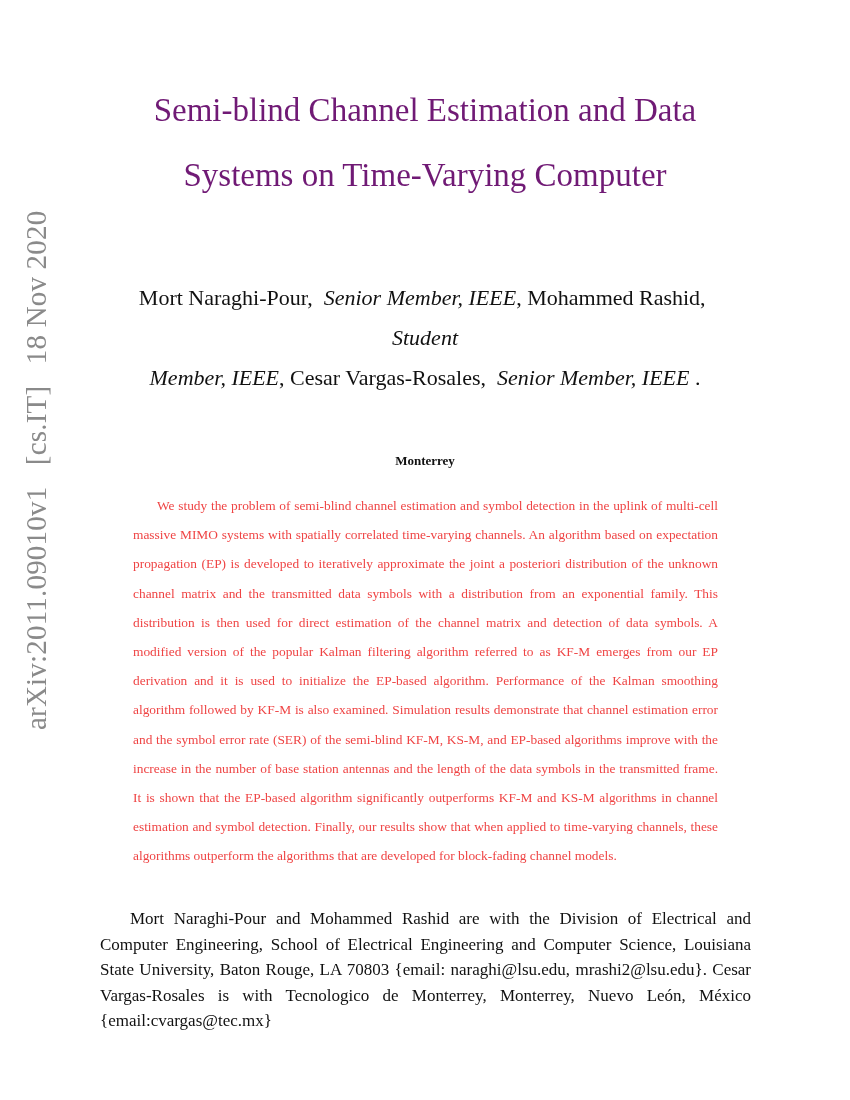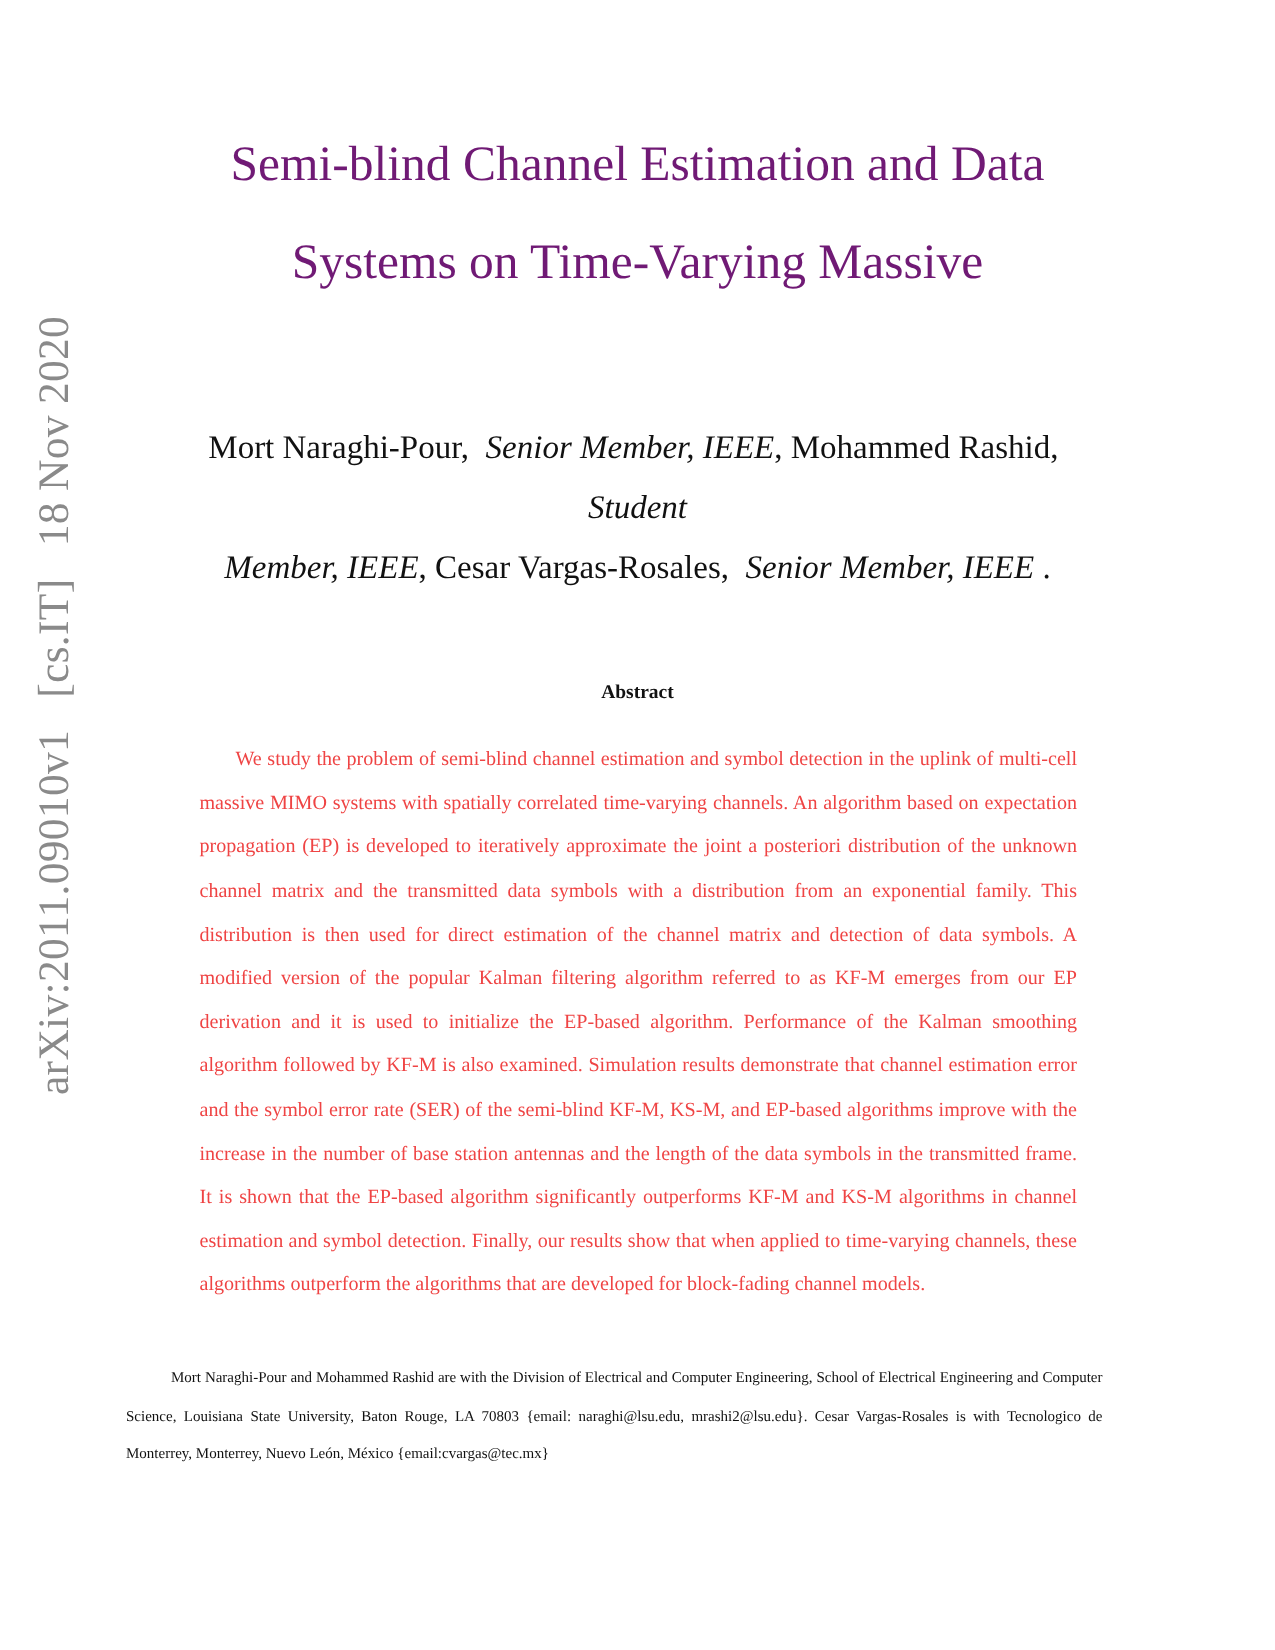--- a/index.html
+++ b/index.html
@@ -73,47 +73,47 @@
       width: 585px;
       font-size: 13.4px;
       line-height: 29.2px;
       text-align: justify;
       text-indent: 24px;
       margin: 0;
       color: #ef4444;
     }
     .footnote {
       position: absolute;
-      left: 84px;
+      left: 100px;
       top: 906px;
       width: 651px;
-      font-size: 10px;
+      font-size: 17px;
       line-height: 25.5px;
       text-align: justify;
       text-indent: 30px;
       margin: 0;
       color: #111;
     }
   </style>
 </head>
 <body>
 
 <div class="arxiv-stamp">
   <span>arXiv:2011.09010v1</span>
   <span>[cs.IT]</span>
   <span>18 Nov 2020</span>
 </div>
 
 <h1 class="title">
   <span class="line">Semi-blind Channel Estimation and Data</span>
-  <span class="line">Systems on Time-Varying Massive</span>
+  <span class="line">Systems on Time-Varying Computer</span>
 </h1>
 
 <div class="authors">
   <span class="line"><span>Mort Naraghi-Pour,</span>&nbsp; <i>Senior Member, IEEE</i><span>, Mohammed Rashid,</span>&nbsp; <i>Student</i></span>
   <span class="line"><i>Member, IEEE</i><span>, Cesar Vargas-Rosales,</span>&nbsp; <i>Senior Member, IEEE</i><span> .</span></span>
 </div>
 
-<h2 class="abstract-heading">Abstract</h2>
+<h2 class="abstract-heading">Monterrey</h2>
 
 <p class="abstract-body">We study the problem of semi-blind channel estimation and symbol detection in the uplink of multi-cell massive MIMO systems with spatially correlated time-varying channels. An algorithm based on expectation propagation (EP) is developed to iteratively approximate the joint a posteriori distribution of the unknown channel matrix and the transmitted data symbols with a distribution from an exponential family. This distribution is then used for direct estimation of the channel matrix and detection of data symbols. A modified version of the popular Kalman filtering algorithm referred to as KF-M emerges from our EP derivation and it is used to initialize the EP-based algorithm. Performance of the Kalman smoothing algorithm followed by KF-M is also examined. Simulation results demonstrate that channel estimation error and the symbol error rate (SER) of the semi-blind KF-M, KS-M, and EP-based algorithms improve with the increase in the number of base station antennas and the length of the data symbols in the transmitted frame. It is shown that the EP-based algorithm significantly outperforms KF-M and KS-M algorithms in channel estimation and symbol detection. Finally, our results show that when applied to time-varying channels, these algorithms outperform the algorithms that are developed for block-fading channel models.</p>
 
 <p class="footnote">Mort Naraghi-Pour and Mohammed Rashid are with the Division of Electrical and Computer Engineering, School of Electrical Engineering and Computer Science, Louisiana State University, Baton Rouge, LA 70803 {email: naraghi@lsu.edu, mrashi2@lsu.edu}. Cesar Vargas-Rosales is with Tecnologico de Monterrey, Monterrey, Nuevo León, México {email:cvargas@tec.mx}</p>
 
 </body></html>

